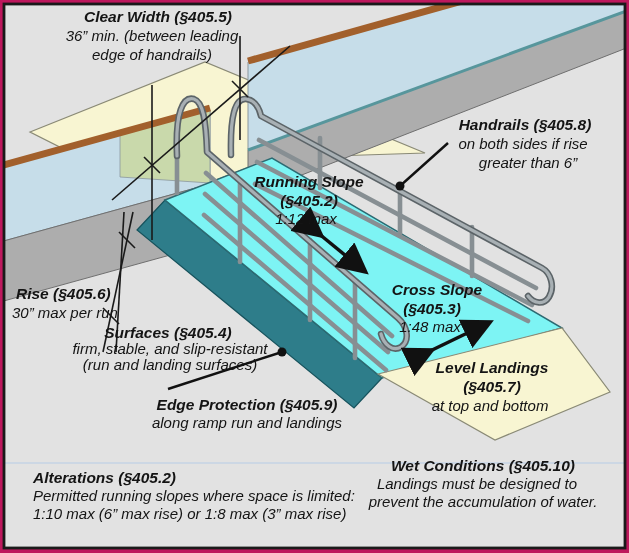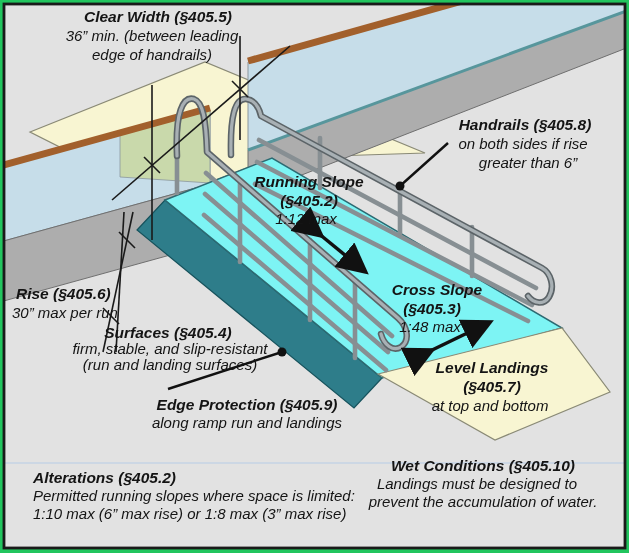--- a/index.html
+++ b/index.html
@@ -1,16 +1,16 @@
 <!DOCTYPE html>
 <html><head>
 <meta charset="utf-8">
 <style>
   html,body{margin:0;padding:0;background:#ffffff;}
-  .stage{position:relative;width:629px;height:553px;background:#22c55e;overflow:hidden;}
+  .stage{position:relative;width:629px;height:553px;background:#be185d;overflow:hidden;}
   svg{display:block;}
   svg text{font-family:"Liberation Sans","DejaVu Sans",sans-serif;font-style:italic;fill:#141414;}
   .h{font-weight:700;font-size:15.5px;}
   .b{font-size:15px;}
   .dim{stroke:#1a1a1a;stroke-width:1.6;fill:none;}
   .lead{stroke:#111;stroke-width:2.4;fill:none;}
   .tube-o{stroke:#5c6468;stroke-width:6.5;fill:none;stroke-linecap:round;stroke-linejoin:round;}
   .tube-i{stroke:#a8b0b4;stroke-width:3.2;fill:none;stroke-linecap:round;stroke-linejoin:round;}
   .tube-s{stroke:#878f93;stroke-width:4.6;fill:none;stroke-linecap:round;}
 </style>

